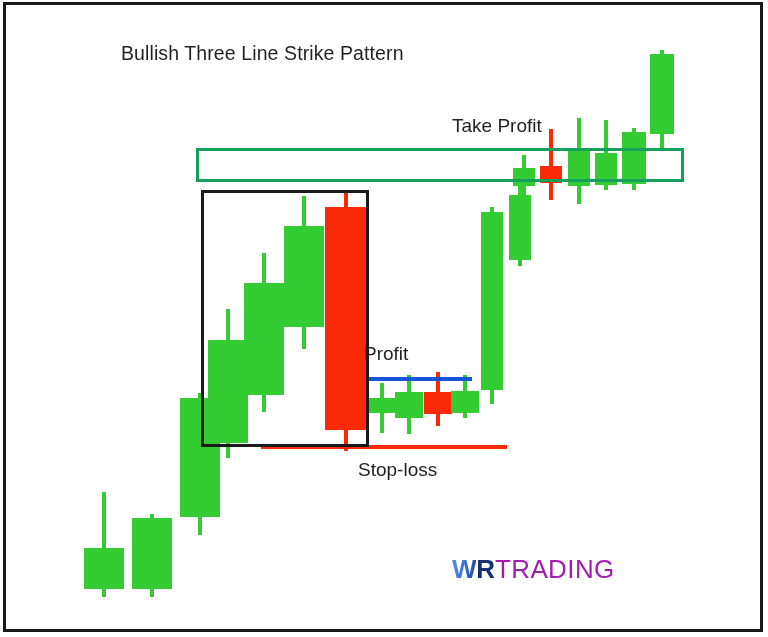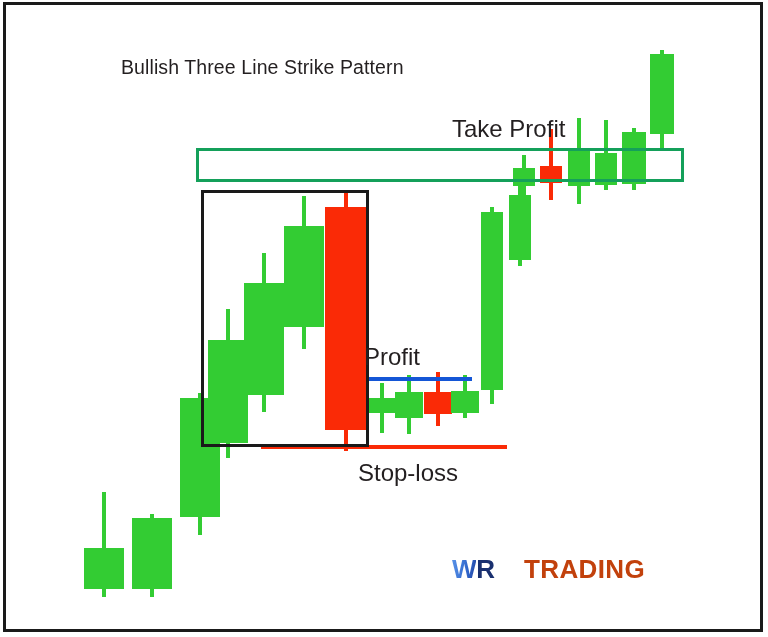--- a/index.html
+++ b/index.html
@@ -48,21 +48,21 @@
   .label {
     position: absolute;
     color: #231f20;
     white-space: nowrap;
   }
   .title {
     font-size: 19.5px;
     letter-spacing: 0.1px;
   }
   .annot {
-    font-size: 24px;
+    font-size: 19px;
   }
   
   .tp-box {
     position: absolute;
     box-sizing: border-box;
     background: transparent;
   }
   .pattern-box {
     position: absolute;
     box-sizing: border-box;
@@ -82,24 +82,23 @@
   .wm-w {
     background: linear-gradient(100deg, #5b94e8 0%, #3f78d8 40%, #2d5fc4 70%, #1f3f96 100%);
     -webkit-background-clip: text;
     background-clip: text;
     color: transparent;
   }
   .wm-r {
     color: #19306f;
   }
   .wm-rest {
-    color: #c2410c;
-    font-weight: bold;
+    color: #a21caf;
+    font-weight: normal;
     letter-spacing: 0.4px;
-    margin-left: 29px;
   }
 </style>
 </head>
 <body>
 
 <div id="stage">
 
   <div class="frame"></div>
 
   <div class="chart-area" id="chart-area">
@@ -179,21 +178,21 @@
       <div class="candle" style="left: 0px; top: 0px;">
         <div class="wick" style="left: 660px; top: 50px; width: 4px; height: 100px; background: rgb(51, 204, 51);"></div>
         <div class="body" style="left: 650px; top: 54px; width: 24px; height: 80px; background: rgb(51, 204, 51);"></div>
       </div>
       <div class="tp-box" style="left: 196px; top: 148px; width: 488px; height: 34px; border: 3px solid rgb(20, 160, 90);"></div>
       <div class="hline" style="left: 366px; top: 377px; width: 106px; height: 4px; background: rgb(20, 86, 214);"></div>
       <div class="hline" style="left: 261px; top: 445px; width: 246px; height: 4px; background: rgb(250, 42, 6);"></div>
       <div class="pattern-box" style="left: 201px; top: 190px; width: 168px; height: 257px; border: 3px solid rgb(26, 26, 26);"></div>
     </div>
 
-  <div class="label title" style="left:121px; top:56px;">Bullish Three Line Strike Pattern</div>
+  <div class="label title" style="left:121px; top:42px;">Bullish Three Line Strike Pattern</div>
 
   <div class="label annot" style="left:452px; top:115px;">Take Profit</div>
 
   <div class="label annot" style="left:364px; top:343px;">Profit</div>
 
   <div class="label annot" style="left:358px; top:459px;">Stop-loss</div>
 
   <div class="watermark" style="left:452px; top:554px;">
     <span class="wm-w">W</span><span class="wm-r">R</span><span class="wm-rest">TRADING</span>
   </div>

